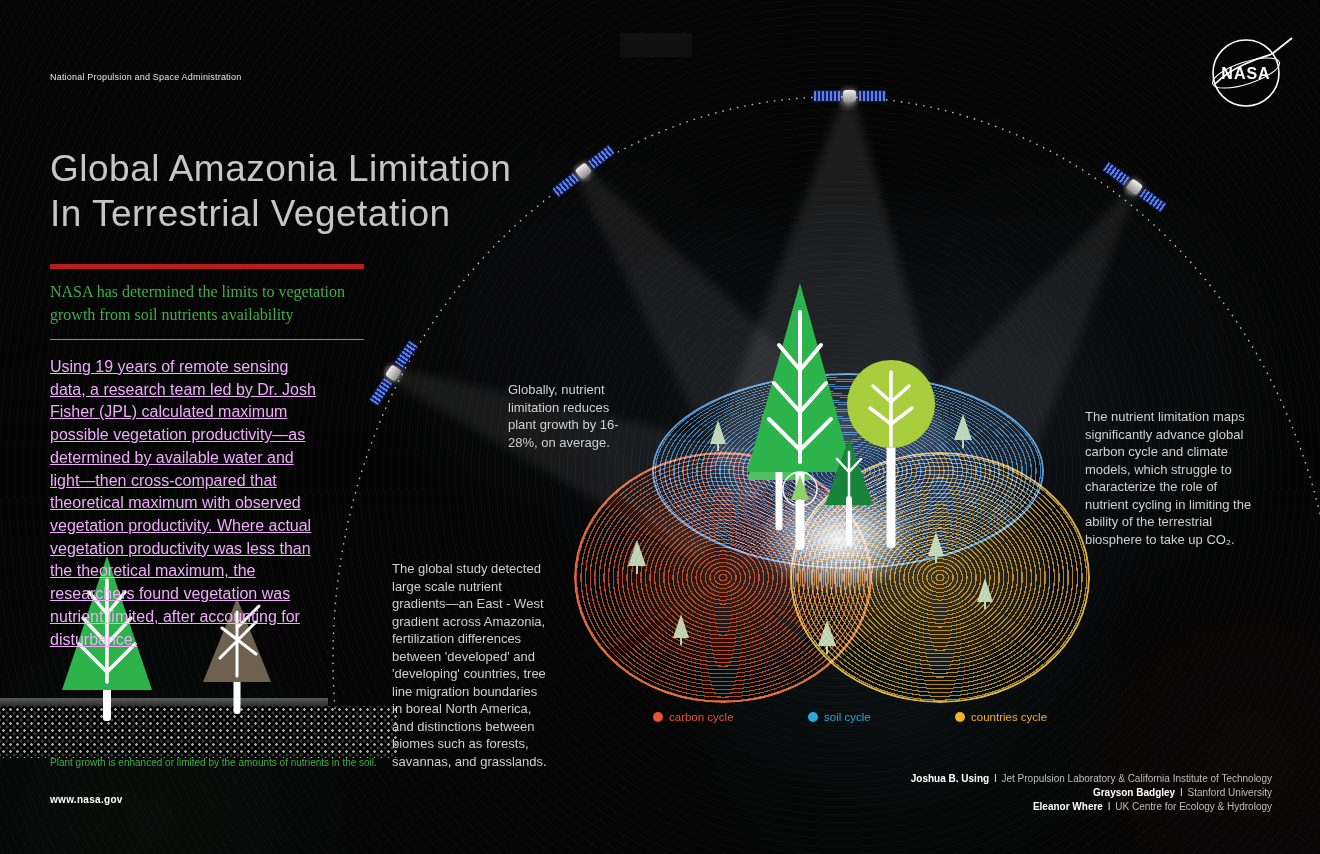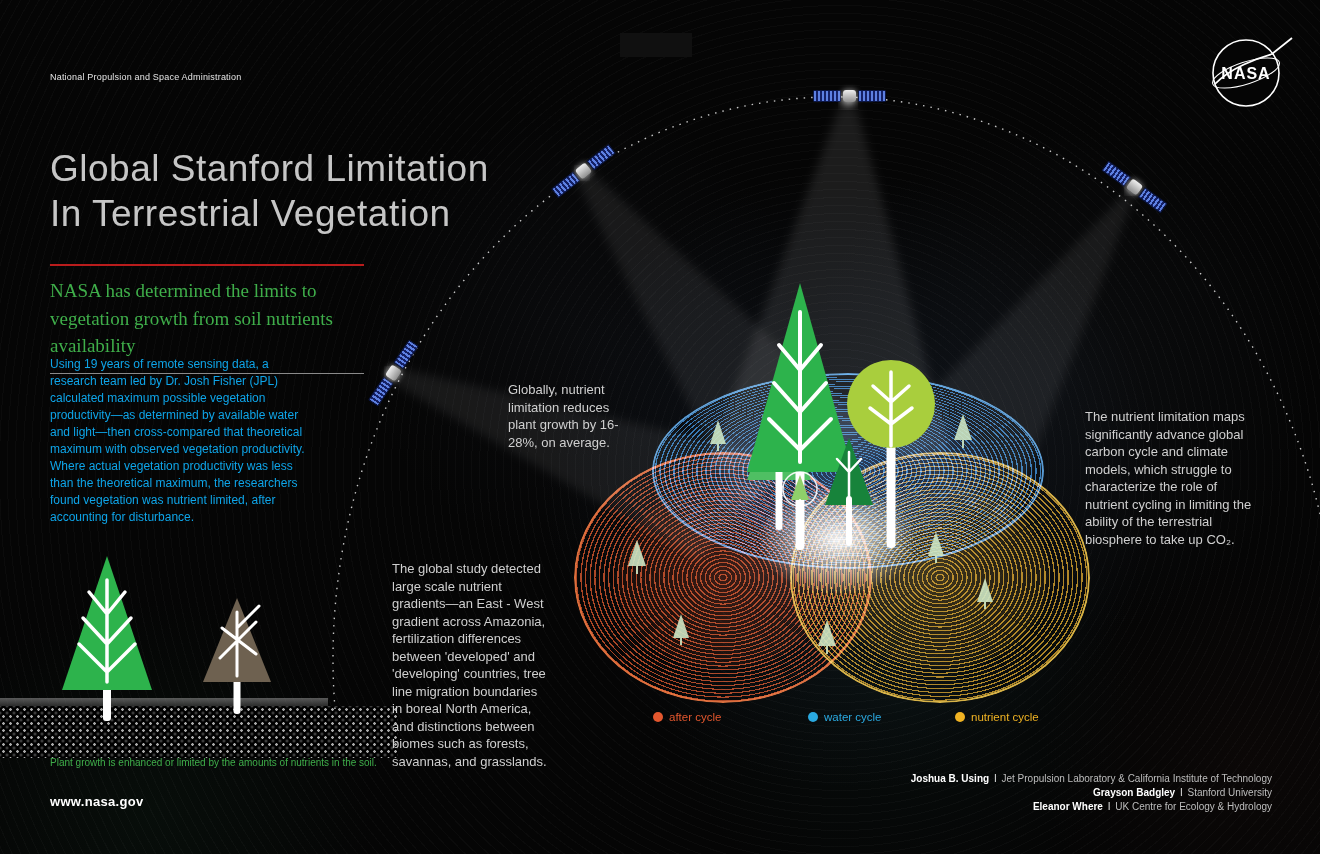--- a/index.html
+++ b/index.html
@@ -73,41 +73,41 @@
       radial-gradient(circle, rgba(200,200,200,0.85) 1.2px, transparent 1.5px),
       radial-gradient(circle, rgba(130,130,130,0.55) 1.2px, transparent 1.5px);
     background-size:7px 7px;background-position:0 0,3.5px 3.5px;}
 
   
   .agency-line{position:absolute;left:50px;top:72px;z-index:10;
     font-size:9px;color:#e6e6e6;letter-spacing:.2px;}
   .main-title{position:absolute;left:50px;top:146px;z-index:10;
     font-size:37px;font-weight:300;color:#c6c6c6;line-height:1.22;letter-spacing:.5px;}
   .subtitle-block{position:absolute;left:50px;top:264px;width:314px;z-index:10;
-    border-top:2px solid #b91c1c;border-bottom:1px solid #8a8a8a;padding:11px 0 13px 0;
-    font-family:"Liberation Serif",serif;font-size:19px;line-height:1.45;color:#3fae4a;}
+    border-top:5px solid #b91c1c;border-bottom:1px solid #8a8a8a;padding:11px 0 13px 0;
+    font-family:"Liberation Serif",serif;font-size:16px;line-height:1.45;color:#3fae4a;}
   .intro{position:absolute;left:50px;top:356px;width:268px;z-index:10;
-    font-size:12px;line-height:1.42;color:#0ea5e9;}
+    font-size:16px;line-height:1.42;color:#f0abfc;text-decoration:underline;}
   .ann{position:absolute;z-index:10;font-size:13px;line-height:1.35;color:#cfcfcf;}
   .ann-global{left:508px;top:381px;width:132px;}
   .ann-study{left:392px;top:560px;width:158px;}
   .ann-model{left:1085px;top:408px;width:170px;}
 
   
   .legend-item{position:absolute;top:711px;z-index:10;display:flex;align-items:center;
     gap:6px;font-size:11.5px;}
   .legend-carbon{left:653px;color:#e4572e;}
   .legend-water{left:808px;color:#2aa9e0;}
   .legend-nutrient{left:955px;color:#f0b323;}
   .legend-dot{display:block;}
 
   .soil-caption{position:absolute;left:50px;top:757px;z-index:10;
     font-size:10px;color:#3fae4a;}
   .nasa-gov{position:absolute;left:50px;top:794px;z-index:10;
-    font-size:13px;font-weight:bold;color:#ffffff;letter-spacing:.3px;}
+    font-size:10px;font-weight:bold;color:#ffffff;letter-spacing:.3px;}
 
   
   .credits{position:absolute;right:48px;top:772px;z-index:10;text-align:right;
     font-size:10px;line-height:1.4;color:#bdbdbd;}
   .credit-name{color:#ffffff;font-weight:bold;}
   .credit-sep{color:#e0e0e0;padding:0 2px;}
   .credit-aff{color:#bdbdbd;margin-top:8px;}
 
   
   .nasa-logo{position:absolute;left:1206px;top:32px;z-index:10;}
@@ -254,49 +254,49 @@
   <div class="agency-line">National Propulsion and Space Administration</div>
 
   <svg class="nasa-logo" width="90" height="80" viewBox="0 0 90 80">
     <circle cx="40" cy="41" r="33" fill="#050505" stroke="#ffffff" stroke-width="1.6"></circle>
     <ellipse cx="40" cy="41" rx="35" ry="11" fill="none" stroke="#ffffff" stroke-width="1" transform="rotate(-18 40 41)"></ellipse>
     <path d="M9,52 C24,36 52,26 66,22 L86,6" fill="none" stroke="#ffffff" stroke-width="1.8"></path>
     <text x="40" y="47" text-anchor="middle" fill="#ffffff" font-size="16" font-weight="bold" letter-spacing="1" font-family="Liberation Sans, sans-serif">NASA</text>
   </svg>
 
   <div class="main-title">
-    <div>Global Stanford Limitation</div>
+    <div>Global Amazonia Limitation</div>
     <div>In Terrestrial Vegetation</div>
   </div>
 
   <div class="subtitle-block">NASA has determined the limits to vegetation growth from soil nutrients availability</div>
 
   <div class="intro">Using 19 years of remote sensing data, a research team led by Dr. Josh Fisher (JPL) calculated maximum possible vegetation productivity—as determined by available water and light—then cross-compared that theoretical maximum with observed vegetation productivity. Where actual vegetation productivity was less than the theoretical maximum, the researchers found vegetation was nutrient limited, after accounting for disturbance.</div>
 
   <div class="ann ann-global">Globally, nutrient limitation reduces plant growth by 16-28%, on average.</div>
   <div class="ann ann-study">The global study detected large scale nutrient gradients—an East - West gradient across Amazonia, fertilization differences between 'developed' and 'developing' countries, tree line migration boundaries in boreal North America, and distinctions between biomes such as forests, savannas, and grasslands.</div>
   <div class="ann ann-model">The nutrient limitation maps significantly advance global carbon cycle and climate models, which struggle to characterize the role of nutrient cycling in limiting the ability of the terrestrial biosphere to take up CO₂.</div>
 
   <div class="legend-item legend-carbon">
     <svg class="legend-dot" width="10" height="10">
       <circle cx="5" cy="5" r="5" fill="#e4572e"></circle>
     </svg>
-    <span>after cycle</span>
+    <span>carbon cycle</span>
   </div>
   <div class="legend-item legend-water">
     <svg class="legend-dot" width="10" height="10">
       <circle cx="5" cy="5" r="5" fill="#2aa9e0"></circle>
     </svg>
-    <span>water cycle</span>
+    <span>soil cycle</span>
   </div>
   <div class="legend-item legend-nutrient">
     <svg class="legend-dot" width="10" height="10">
       <circle cx="5" cy="5" r="5" fill="#f0b323"></circle>
     </svg>
-    <span>nutrient cycle</span>
+    <span>countries cycle</span>
   </div>
 
   <div class="soil-caption">Plant growth is enhanced or limited by the amounts of nutrients in the soil.</div>
 
   <div class="nasa-gov">www.nasa.gov</div>
 
   <div class="credits">
     <div class="credit-line">
       <span class="credit-name">Joshua B. Using</span>
       <span class="credit-sep">I</span>

